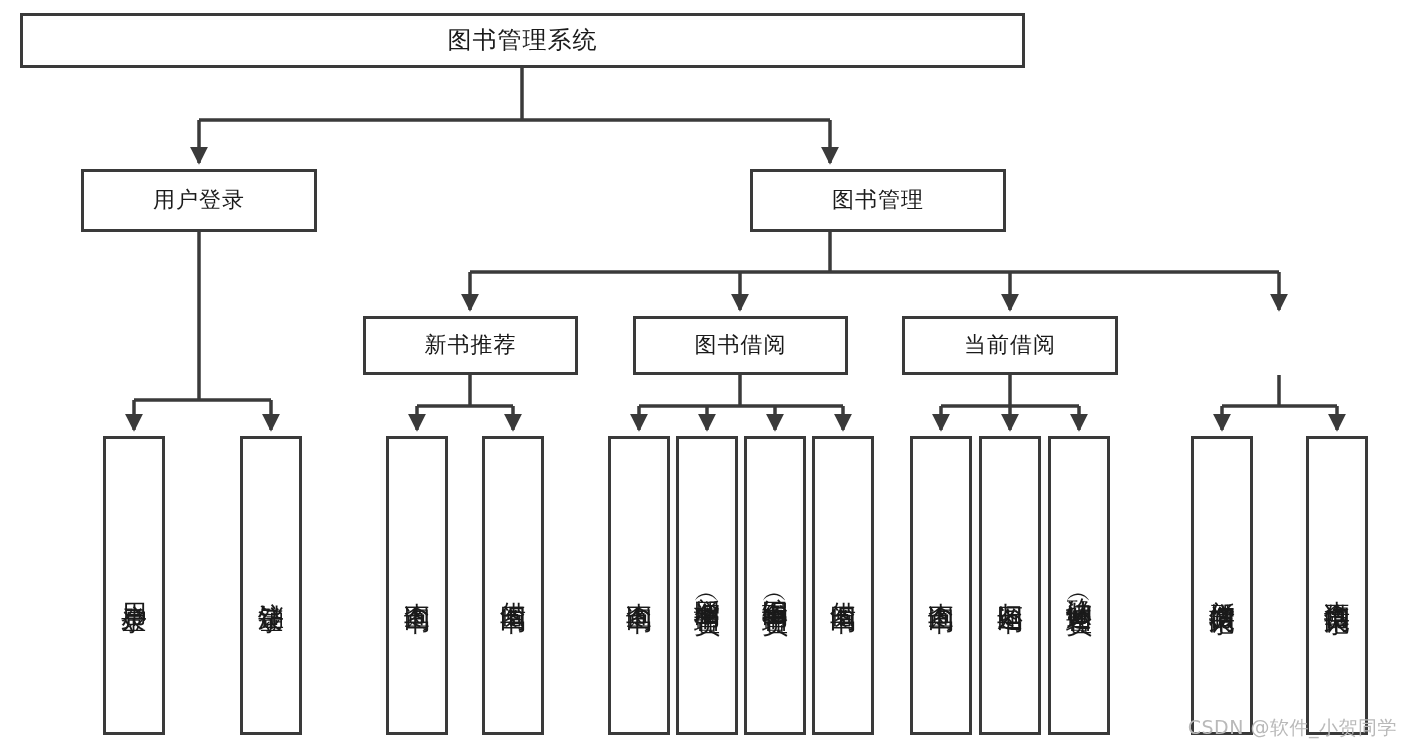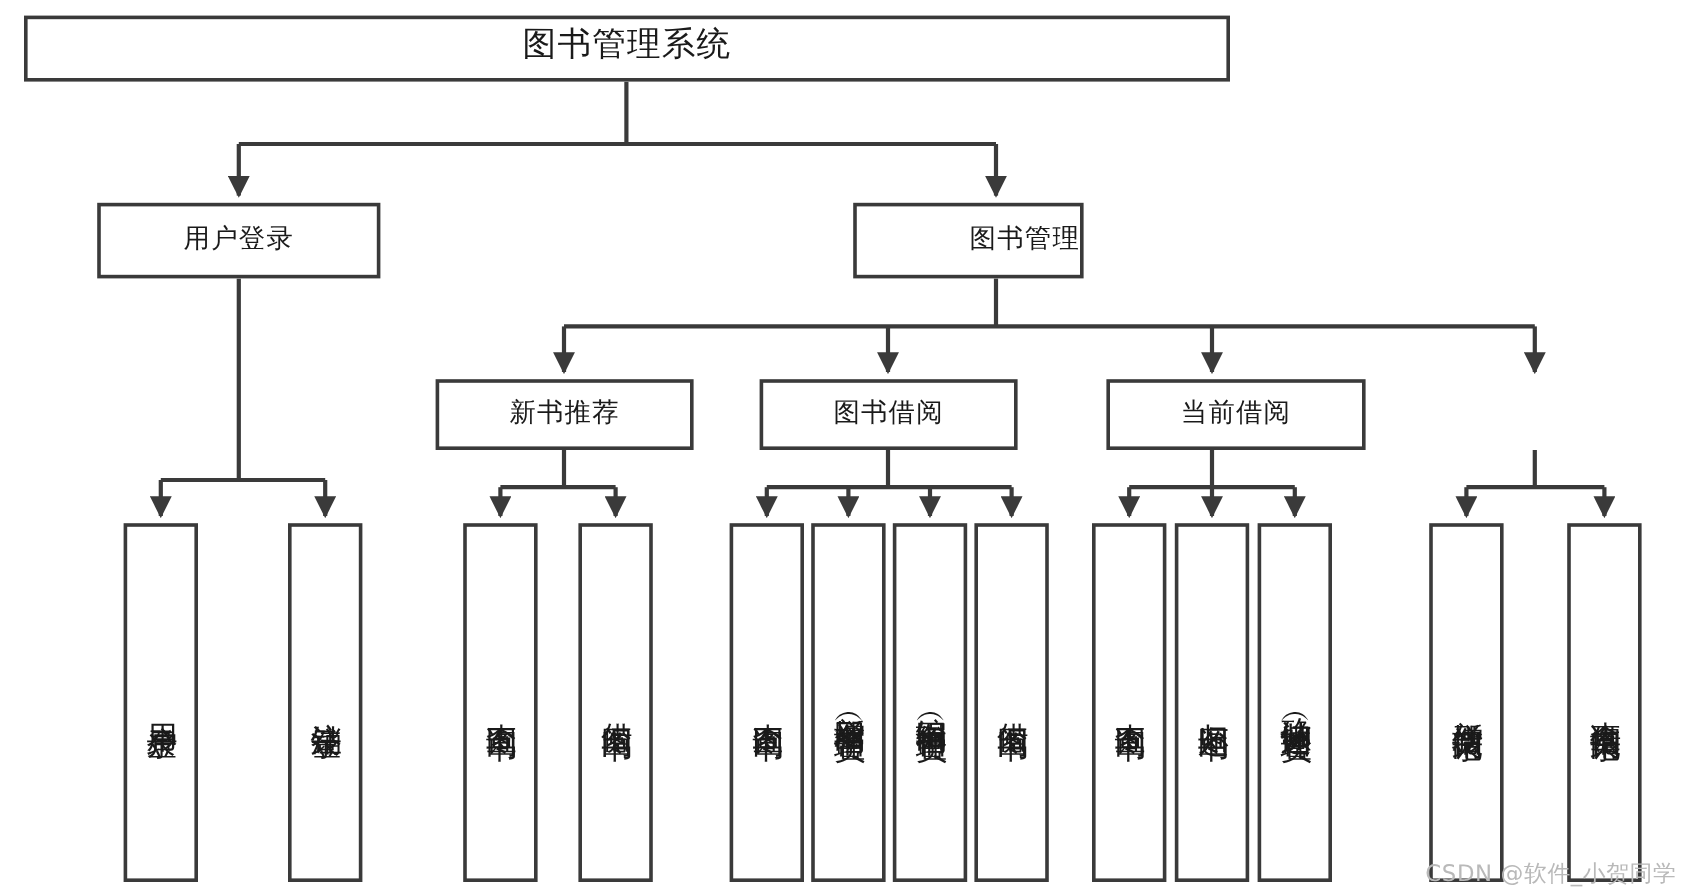--- a/index.html
+++ b/index.html
@@ -47,21 +47,21 @@
   }
   .node.vertical .node-label {
     writing-mode: vertical-rl;
     text-orientation: upright;
     font-size: 26px;
     line-height: 1.12;
     letter-spacing: 2px;
     white-space: nowrap;
     max-height: 100%;
   }
-  .node.root .node-label { font-size: 28px; font-family: Liberation Mono, monospace; }
+  .node.root .node-label { font-size: 24px; }
   .watermark {
     position: absolute;
     color: #b9b9b9;
     font-size: 19px;
     letter-spacing: 0.5px;
     white-space: nowrap;
     user-select: none;
   }
 </style>
 </head>
@@ -119,31 +119,31 @@
     </g>
   </svg>
 
   <div class="node horizontal root" style="left:20px; top:13px; width:1005px; height:55px;">
     <span class="node-label">图书管理系统</span>
   </div>
 
   <div class="node horizontal" style="left:81px; top:169px; width:236px; height:63px;">
     <span class="node-label">用户登录</span>
   </div>
-  <div class="node horizontal" style="left:711px; top:169px; width:192px; height:63px;justify-content:flex-end;">
+  <div class="node horizontal" style="left:750px; top:169px; width:256px; height:63px;">
     <span class="node-label">图书管理</span>
   </div>
 
   <div class="node horizontal" style="left:363px; top:316px; width:215px; height:59px;">
     <span class="node-label">新书推荐</span>
   </div>
   <div class="node horizontal" style="left:633px; top:316px; width:215px; height:59px;">
     <span class="node-label">图书借阅</span>
   </div>
-  <div class="node horizontal" style="left:902px; top:316px; width:216px; height:59px;margin-left:20px;">
+  <div class="node horizontal" style="left:902px; top:316px; width:216px; height:59px;">
     <span class="node-label">当前借阅</span>
   </div>
 
   <div class="node vertical" style="left:103px; top:436px; width:62px; height:299px;">
     <span class="node-label">用户登录</span>
   </div>
   <div class="node vertical" style="left:240px; top:436px; width:62px; height:299px;">
     <span class="node-label">注销登录</span>
   </div>
 

